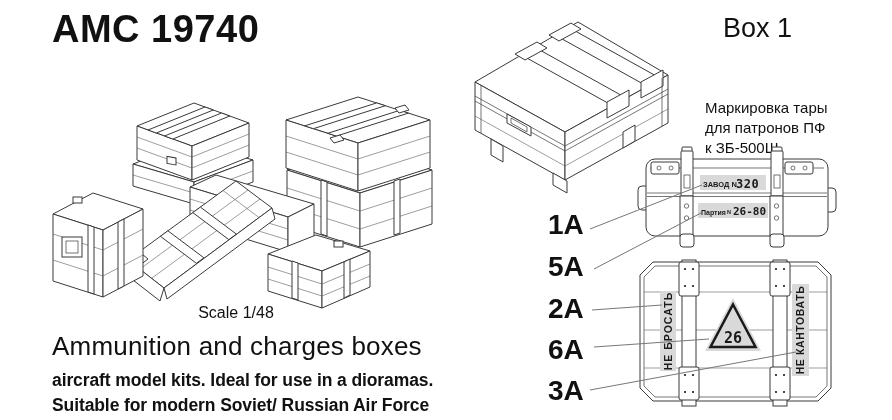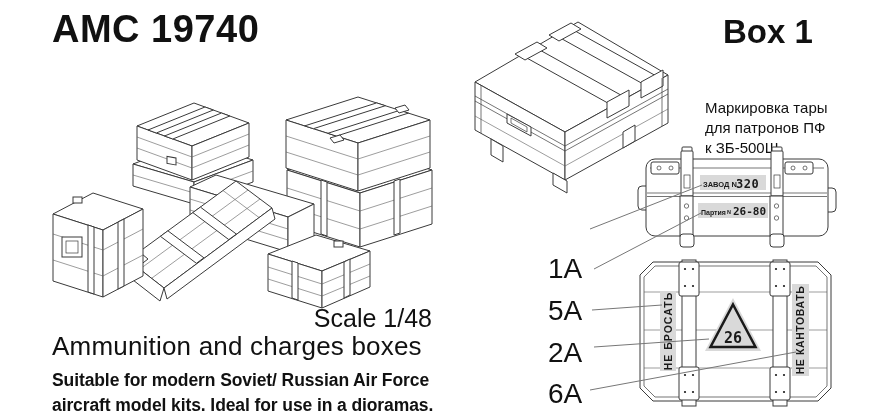--- a/index.html
+++ b/index.html
@@ -3,46 +3,46 @@
 <meta charset="utf-8">
 <style>
   html,body{margin:0;padding:0;}
   body{
     width:892px;height:420px;position:relative;background:#ffffff;
     font-family:"Liberation Sans", sans-serif;color:#111;overflow:hidden;
   }
   .abs{position:absolute;}
   .product-code{left:52px;top:8px;font-size:38px;font-weight:bold;letter-spacing:0.5px;}
   .product-sub{left:53px;top:52px;font-size:18px;font-weight:bold;line-height:20px;}
-  .scale-note{left:40px;top:304px;width:392px;text-align:right;font-size:25px;}
+  .scale-note{left:40px;top:304px;width:392px;text-align:center;font-size:16px;}
   .main-heading{left:52px;top:331px;font-size:26px;font-weight:normal;letter-spacing:0.2px;}
   .main-desc{left:52px;top:368px;font-size:17.5px;font-weight:bold;line-height:25px;letter-spacing:-0.1px;}
-  .box1-title{left:723px;top:13px;font-size:33px;font-weight:bold;}
+  .box1-title{left:723px;top:13px;font-size:27px;font-weight:normal;}
   .box1-note{left:705px;top:59px;font-size:15px;line-height:20px;margin-top:39px;}
-  .part-label{left:548px;font-size:28px;font-weight:normal;line-height:1;margin-top:44px;}
+  .part-label{left:548px;font-size:28px;font-weight:bold;line-height:1;}
   svg{display:block;}
   .ln{stroke:#3a3a3a;stroke-width:1;fill:#ffffff;}
   .ln2{stroke:#3a3a3a;stroke-width:0.7;fill:none;}
   .plk{stroke:#5a5a5a;stroke-width:0.6;fill:none;}
   .plate{fill:#d9d9d9;}
   .stencil{font-family:"Liberation Sans", sans-serif;font-weight:bold;fill:#1a1a1a;}
   .stencil-num{font-family:"DejaVu Sans Mono", monospace;font-weight:bold;fill:#1a1a1a;}
   .leader{stroke:#777;stroke-width:1;fill:none;}
 </style>
 </head>
 <body>
 
 <div class="abs product-code">АМС 19740</div>
 <div class="abs product-sub">
 </div>
 <div class="abs scale-note">Scale 1/48</div>
 <div class="abs main-heading">Ammunition and charges boxes</div>
 <div class="abs main-desc">
+  <div>aircraft model kits. Ideal for use in a dioramas.</div>
   <div>Suitable for modern Soviet/ Russian Air Force</div>
-  <div>aircraft model kits. Ideal for use in a dioramas.</div>
 </div>
 
 <div class="abs box1-title">Box 1</div>
 <div class="abs box1-note">
   <div>Маркировка тары</div>
   <div>для патронов ПФ</div>
   <div>к ЗБ-500Ш</div>
 </div>
 
 <div class="abs part-label" style="top:211px">1А</div>

